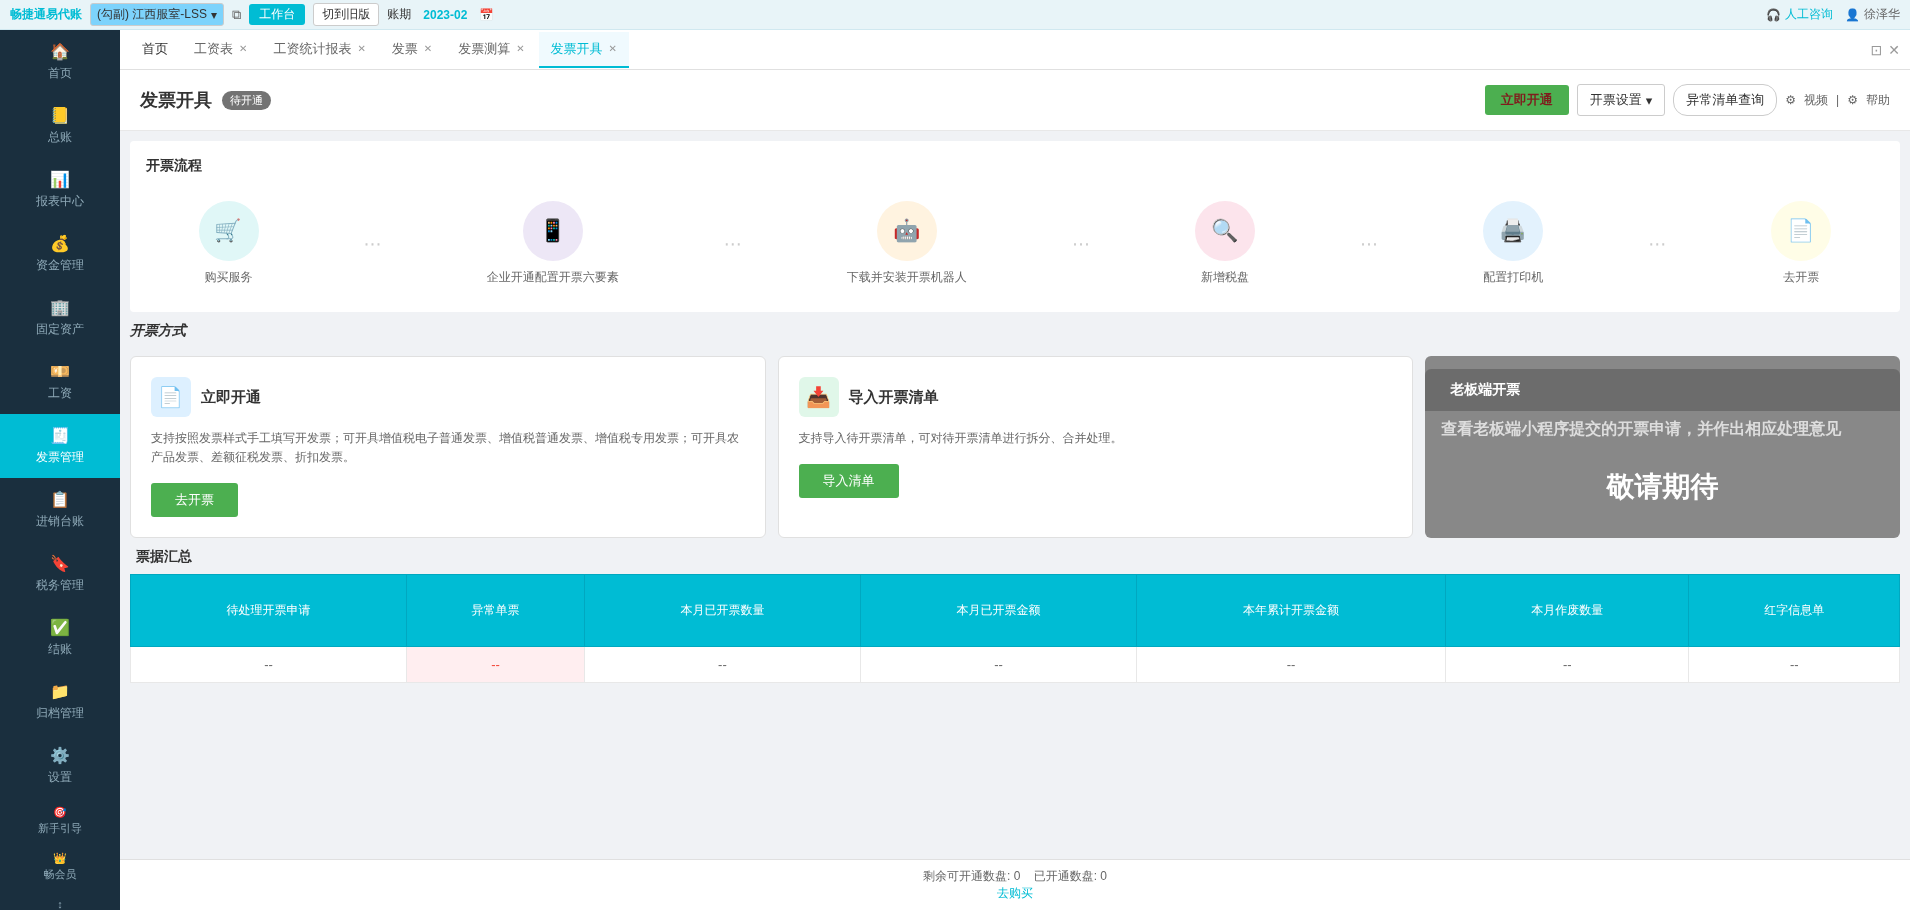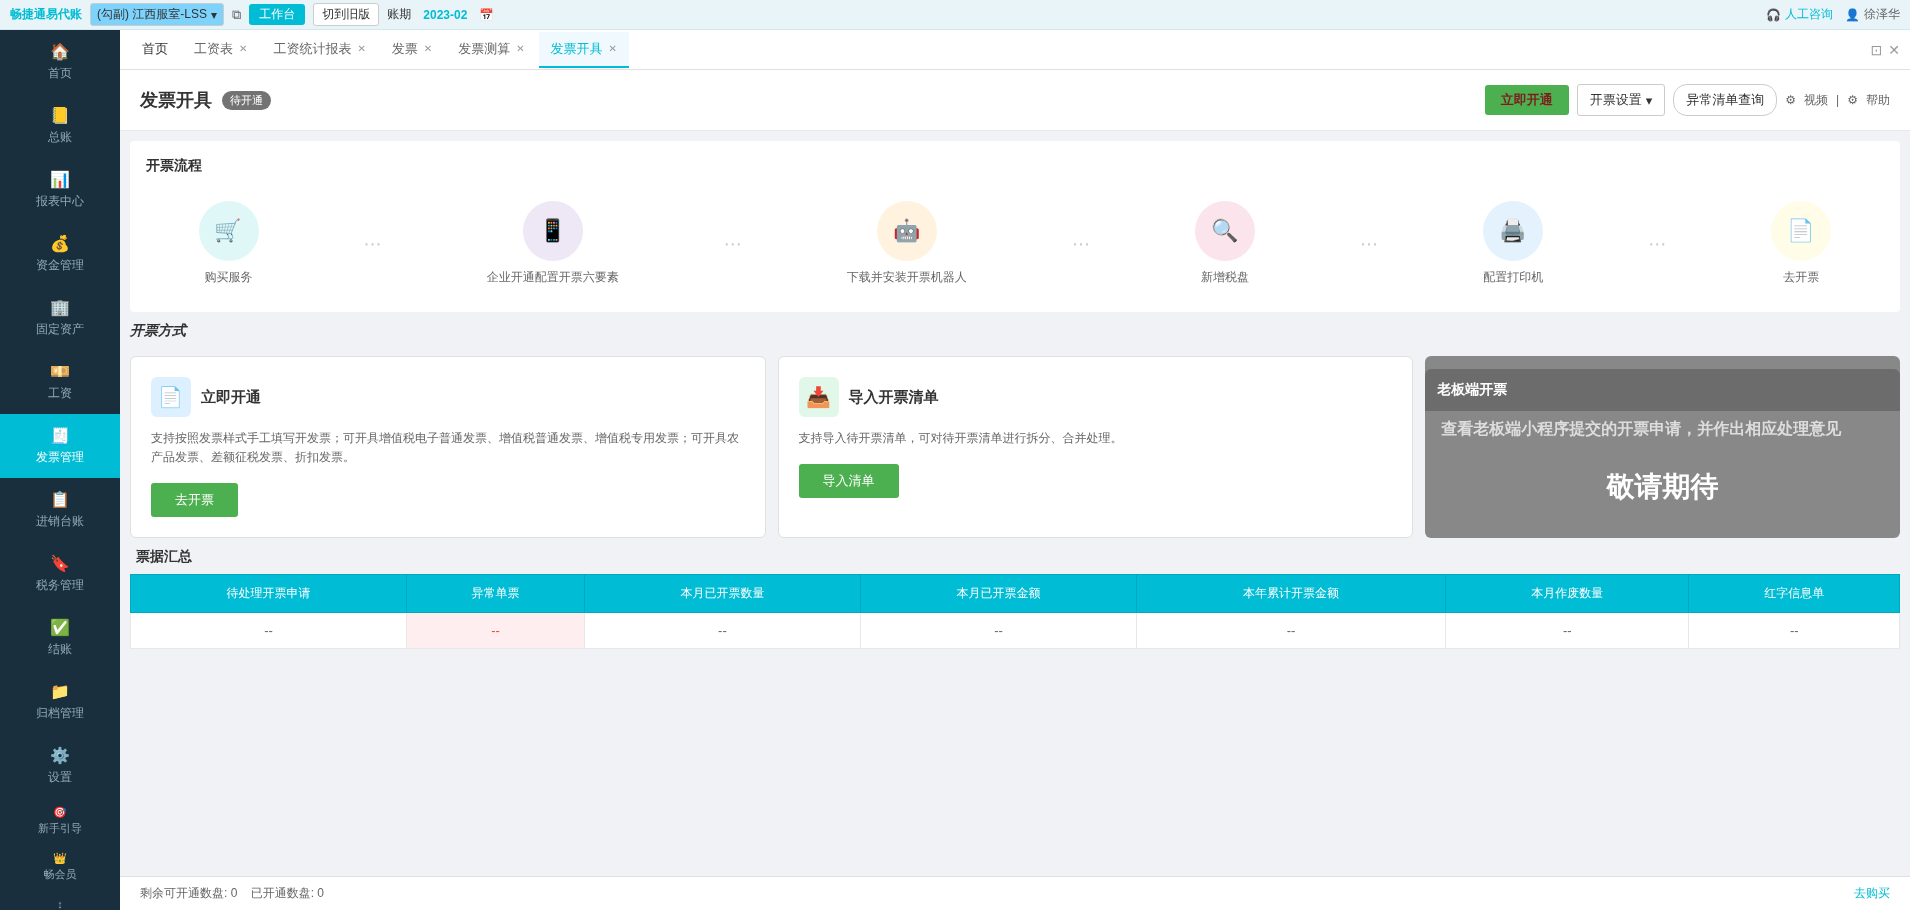--- a/index.html
+++ b/index.html
@@ -70,34 +70,34 @@
 
     
     .invoice-methods { display: flex; gap: 12px; margin: 10px; }
     .method-card { background: white; border: 1px solid #e0e0e0; border-radius: 6px; padding: 20px; flex: 1; }
     .method-card-header { display: flex; align-items: center; gap: 10px; margin-bottom: 12px; }
     .method-icon { width: 40px; height: 40px; border-radius: 6px; background: #e3f2fd; display: flex; align-items: center; justify-content: center; font-size: 20px; }
     .method-title { font-size: 15px; font-weight: bold; color: #333; }
     .method-desc { font-size: 12px; color: #666; line-height: 1.6; margin-bottom: 16px; }
     .btn-go { background: #4caf50; color: white; border: none; border-radius: 3px; padding: 8px 24px; font-size: 13px; cursor: pointer; }
     .boss-card { background: #888; border-radius: 6px; flex: 0.8; display: flex; flex-direction: column; align-items: center; justify-content: center; color: white; font-size: 20px; font-weight: bold; min-height: 160px; position: relative; }
-    .boss-card-title { background: rgba(0,0,0,0.2); width: 100%; text-align: left; padding: 12px 12px; font-size: 14px; font-weight: bold; border-radius: 6px 6px 0 0; }
+    .boss-card-title { background: rgba(0,0,0,0.2); width: 100%; text-align: left; padding: 12px 25px; font-size: 14px; font-weight: bold; border-radius: 6px 6px 0 0; }
     .boss-card-desc { font-size: 16px; color: #ddd; padding: 8px 16px; text-align: left; width: 100%; }
     .boss-card-waiting { font-size: 28px; font-weight: bold; color: white; padding: 20px; }
 
     
     .summary-section { margin: 10px; }
     .summary-title { font-size: 14px; font-weight: bold; color: #333; margin-bottom: 8px; padding: 0 6px; }
     .summary-table { width: 100%; border-collapse: collapse; }
-    .summary-table th { background: #00bcd4; color: white; padding: 10px 8px; text-align: center; font-size: 12px; font-weight: normal; border: 1px solid #00a8c0; margin-top: 48px; }
+    .summary-table th { background: #00bcd4; color: white; padding: 27px 8px; text-align: center; font-size: 12px; font-weight: normal; border: 1px solid #00a8c0; margin-top: 48px; }
     .summary-table td { background: white; padding: 10px 8px; text-align: center; font-size: 13px; color: #666; border: 1px solid #e8e8e8; }
     .summary-table td.abnormal { background: #ffeef0; color: #f44336; }
 
     
-    .page-footer { background: white; border-top: 1px solid #e0e0e0; padding: 8px 20px; display: flex; align-items: center; justify-content: space-between; font-size: 12px; color: #666; flex-shrink: 0; }
+    .page-footer { background: white; border-top: 1px solid #e0e0e0; padding: 8px 20px; display: flex; align-items: center; justify-content: space-between; font-size: 12px; color: #666; flex-shrink: 0; flex-direction: column; }
     .footer-link { color: #00bcd4; cursor: pointer; text-decoration: none; }
   </style>
 </head>
 <body>
 
 <div class="top-bar">
   <div class="top-bar-left">
     <span class="top-bar-logo">畅捷通易代账</span>
     <div class="company-select">
       <span>(勾副) 江西服室-LSS</span>

